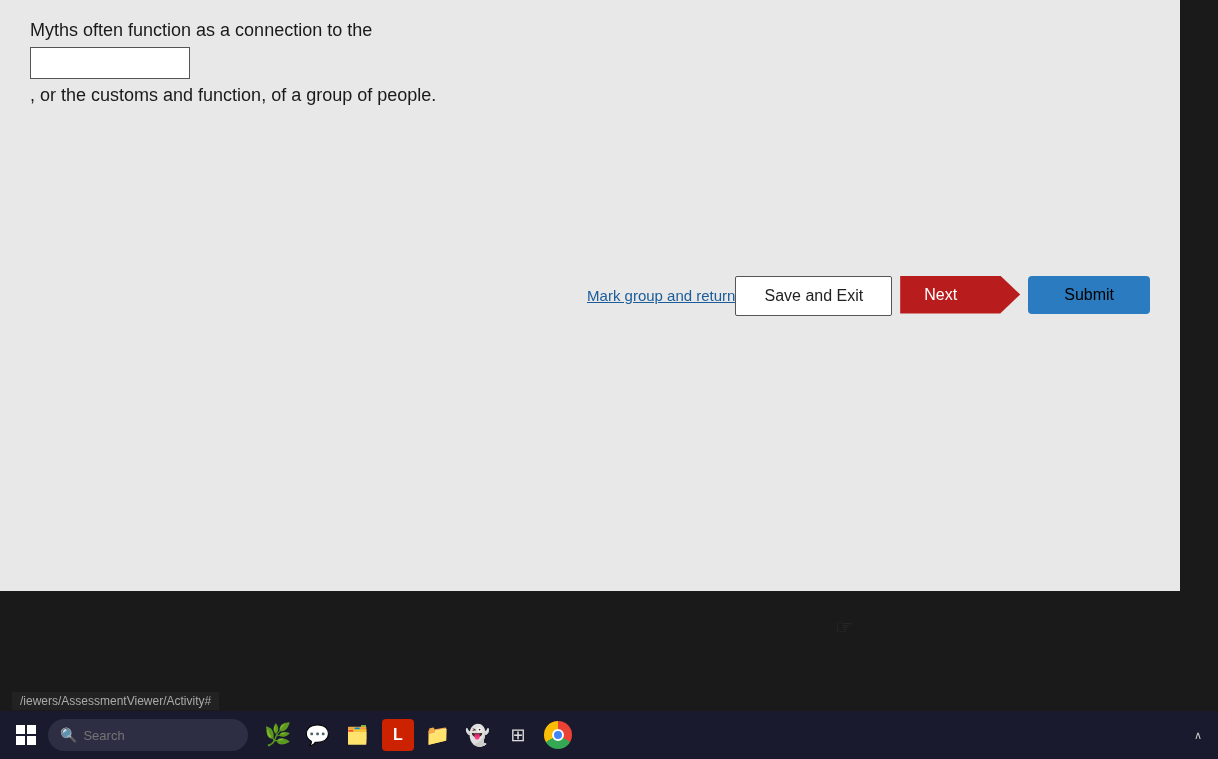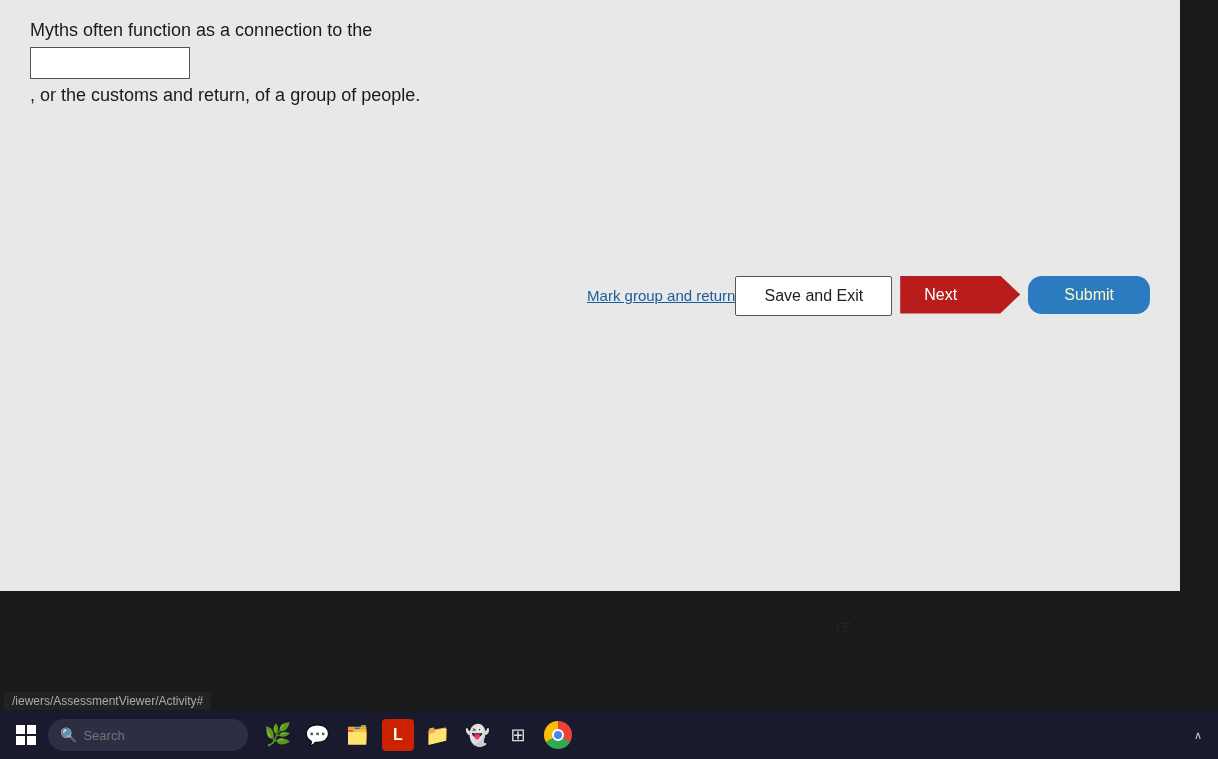--- a/index.html
+++ b/index.html
@@ -95,26 +95,26 @@
       display: flex;
       align-items: center;
       padding-left: 24px;
       padding-right: 36px;
       clip-path: polygon(0 0, calc(100% - 20px) 0, 100% 50%, calc(100% - 20px) 100%, 0 100%);
       min-width: 120px;
     }
 
     #submit-btn {
       background: #2a7bbf;
-      color: #fef9c3;
+      color: #000000;
       border: none;
       padding: 10px 36px;
       font-size: 16px;
       cursor: pointer;
-      border-radius: 14px;
+      border-radius: 4px;
       min-width: 110px;
     }
 
     
     #taskbar {
       position: absolute;
       bottom: 0;
       left: 0;
       width: 1218px;
       height: 48px;
@@ -197,21 +197,21 @@
     .red-icon { background: #cc2200; color: white; border-radius: 4px; font-size: 16px; font-weight: bold; }
     .folder-icon { color: #f5a623; font-size: 20px; }
     .snap-icon { color: #ffdd00; font-size: 20px; }
     .grid-icon { color: #dddddd; font-size: 18px; }
     .chrome-icon { width: 28px; height: 28px; border-radius: 50%; background: conic-gradient(#ea4335 0deg 120deg, #34a853 120deg 240deg, #fbbc05 240deg 360deg); position: relative; }
     .chrome-inner { position: absolute; top: 50%; left: 50%; transform: translate(-50%,-50%); width: 12px; height: 12px; border-radius: 50%; background: #4285f4; border: 2px solid white; }
 
     #address-bar {
       position: absolute;
       bottom: 49px;
-      left: 4px;
+      left: 12px;
       background: #222;
       color: #aaa;
       font-size: 12px;
       padding: 2px 8px;
       white-space: nowrap;
     }
 
     #taskbar-right {
       margin-left: auto;
       display: flex;
@@ -232,21 +232,21 @@
     }
   </style>
 </head>
 <body>
 
 <div id="main-content">
   <div id="question-area">
     <div id="question-text-row">
       <span>Myths often function as a connection to the</span>
       <input id="fill-input" type="text" style="">
-      <span>, or the customs and return, of a group of people.</span>
+      <span>, or the customs and function, of a group of people.</span>
     </div>
   </div>
 
   <div id="divider"></div>
 
   <div id="bottom-bar">
     <a id="mark-return-link">Mark group and return</a>
 
     <div id="right-buttons">
       <button id="save-exit-btn">Save and Exit</button>

